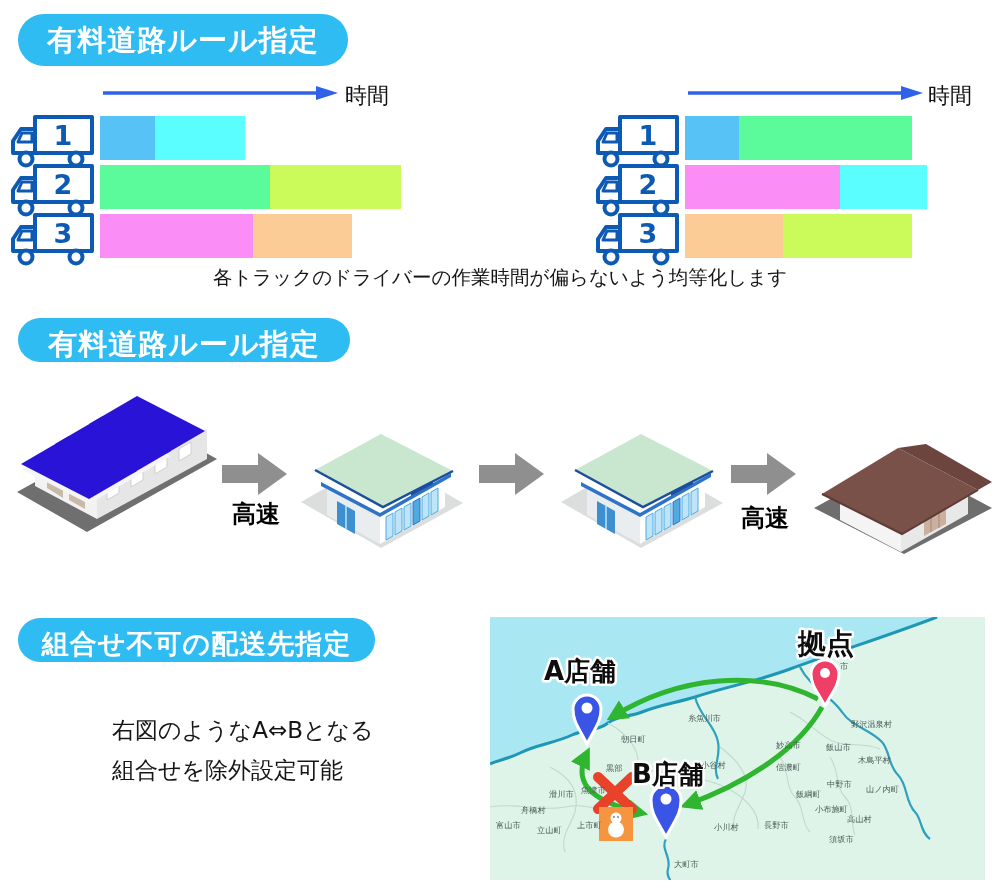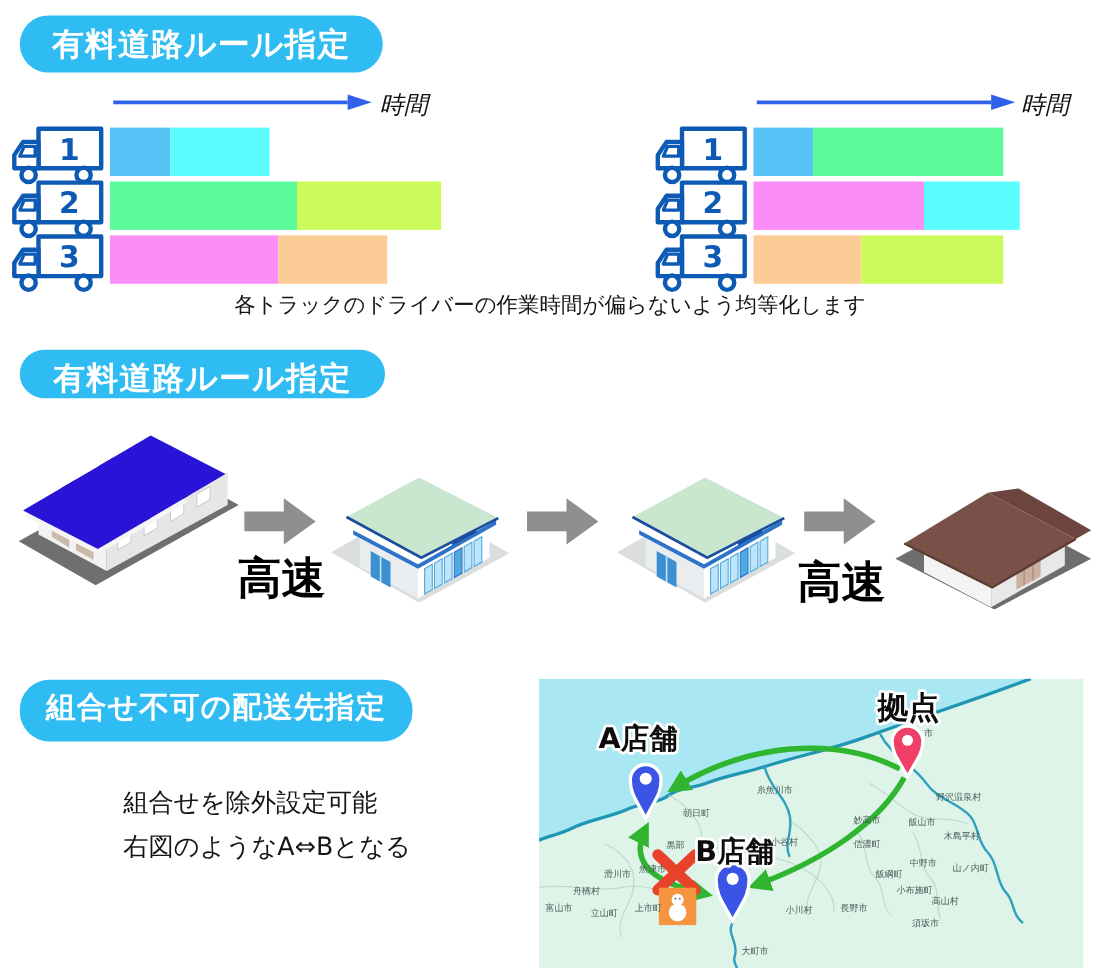--- a/index.html
+++ b/index.html
@@ -1,26 +1,26 @@
 <!DOCTYPE html>
 <html><head>
 <meta charset="utf-8">
 <style>
   html,body{margin:0;padding:0;background:#fff;}
   #canvas{position:relative;width:1000px;height:887px;background:#fff;overflow:hidden;
           font-family:"DejaVu Sans","Liberation Sans",sans-serif;color:#111;}
   .pill{position:absolute;background:#2EBCF2;color:#fff;font-weight:bold;
         border-radius:27px;text-align:center;letter-spacing:1px;}
   .pill-inner{display:block;line-height:52px;font-size:29px;}
-  .time-label{position:absolute;font-size:22px;color:#111;font-style:italic;}
+  .time-label{position:absolute;font-size:22px;color:#111;}
   .bar-row{position:absolute;height:44px;display:flex;}
   .bar-seg{height:100%;}
   .caption{position:absolute;left:0;width:1000px;text-align:center;font-size:19.5px;
            font-weight:500;color:#151515;}
-  .seg-label{position:absolute;font-size:40px;font-weight:bold;color:#000;text-align:center;}
+  .seg-label{position:absolute;font-size:24px;font-weight:bold;color:#000;text-align:center;}
   .desc{position:absolute;font-size:23px;line-height:40px;color:#151515;}
   .abs{position:absolute;}
   svg text.big-poi{font-family:"DejaVu Sans","Liberation Sans",sans-serif;font-weight:bold;
        fill:#0d0d0d;stroke:#ffffff;stroke-width:5px;paint-order:stroke;stroke-linejoin:round;}
   svg text.city{font-family:"DejaVu Sans","Liberation Sans",sans-serif;fill:#4A5A55;font-size:8.2px;}
   svg text.trucknum{font-family:"DejaVu Sans","Liberation Sans",sans-serif;font-weight:bold;
        fill:#0C5AB4;font-size:27px;}
 </style>
 </head>
 <body>
@@ -186,27 +186,27 @@
     <polygon points="95,128 95,150 162,112 162,90" fill="#E8E8E8"></polygon>
     <polygon points="118,110 140,98 140,122 118,134" fill="#CBB0A0"></polygon>
     <line x1="125" y1="106" x2="125" y2="130" stroke="#B09486" stroke-width="1.5"></line>
     <line x1="133" y1="102" x2="133" y2="126" stroke="#B09486" stroke-width="1.5"></line>
     <polygon points="16,92 92,46 172,88 96,132" fill="#7A5148"></polygon>
     <polygon points="92,46 120,42 186,80 172,88" fill="#6B453E"></polygon>
     <path d="M16,92 L96,132 L172,88" fill="none" stroke="#5E3C36" stroke-width="2"></path>
   </svg>
 
 
-  <div class="pill" style="left:18px;top:618px;width:357px;height:56px;">
+  <div class="pill" style="left:18px;top:618px;width:357px;height:44px;">
     <span class="pill-inner" style="font-size:27px;">組合せ不可の配送先指定</span>
   </div>
 
   <div class="desc" style="left:112px;top:710px;">
+    <div>右図のようなA⇔Bとなる</div>
     <div>組合せを除外設定可能</div>
-    <div>右図のようなA⇔Bとなる</div>
   </div>
 
   <svg class="abs" style="left:490px;top:617px;" width="495" height="263" viewBox="0 0 495 263">
     <rect x="0" y="0" width="495" height="263" fill="#DEF4E9"></rect>
     <path d="M0,0 L447,0 C400,18 355,32 300,52 C265,65 235,70 205,80 C185,86 170,88 152,95
              C140,100 128,98 118,106 C108,114 95,112 82,118 C65,126 45,128 30,136
              C18,142 8,143 0,147 Z" fill="#A9E7F2"></path>
     <path d="M447,0 C400,18 355,32 300,52 C265,65 235,70 205,80 C185,86 170,88 152,95
              C140,100 128,98 118,106 C108,114 95,112 82,118 C65,126 45,128 30,136
              C18,142 8,143 0,147" fill="none" stroke="#1F96B4" stroke-width="3"></path>

